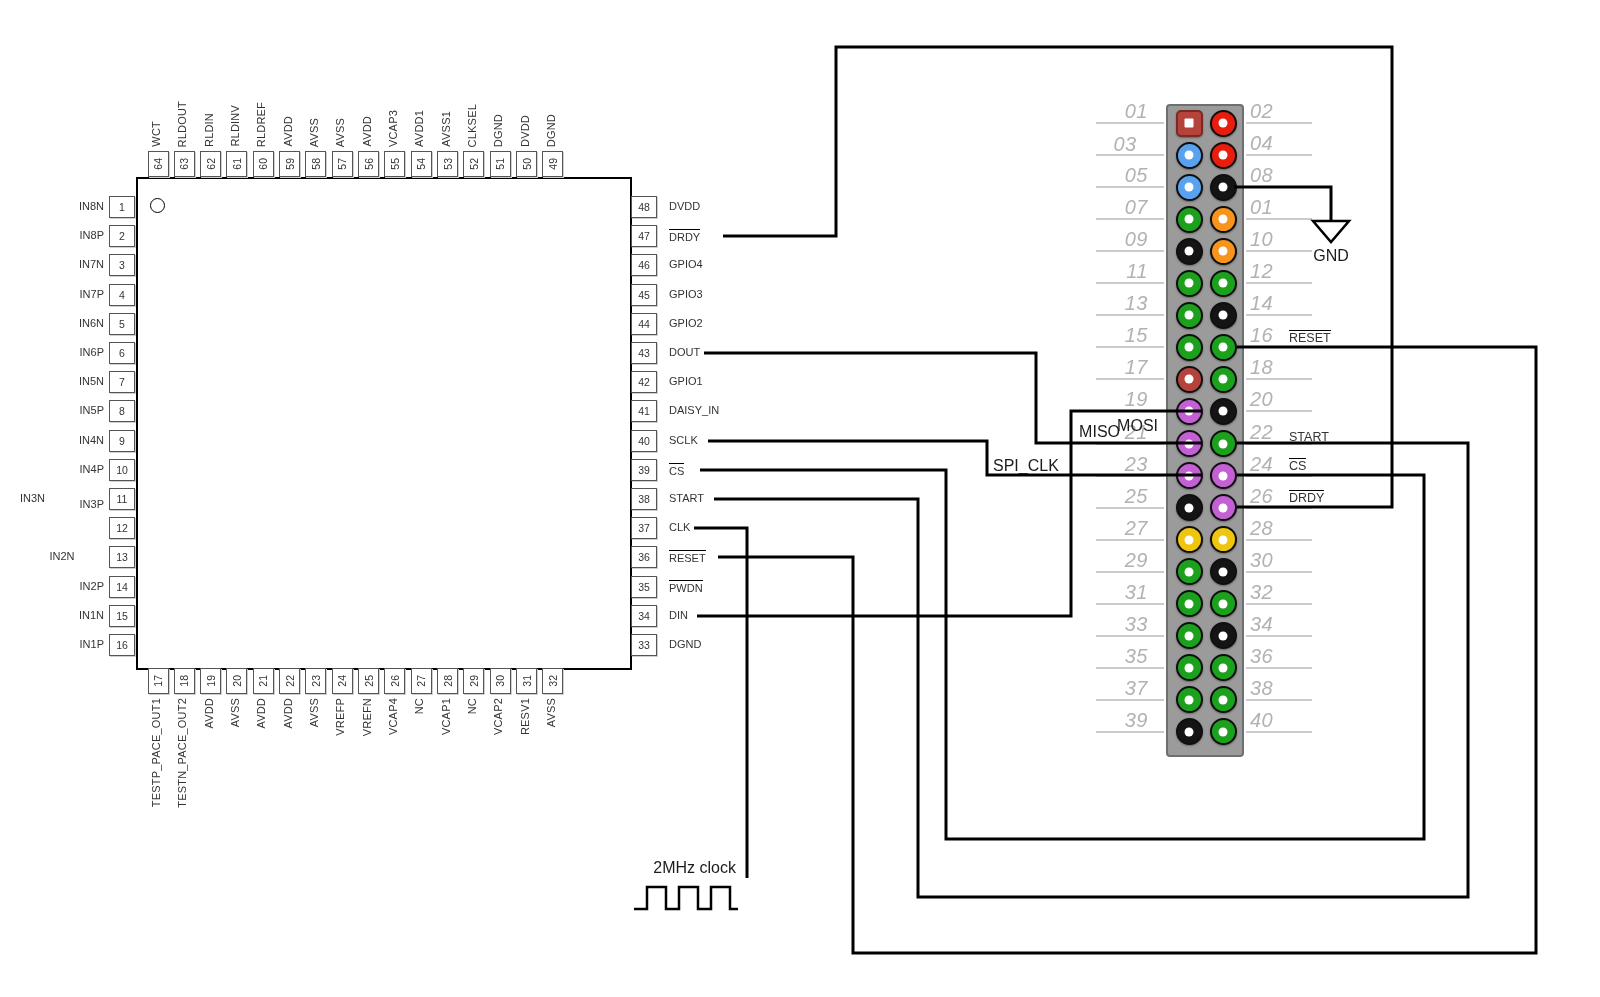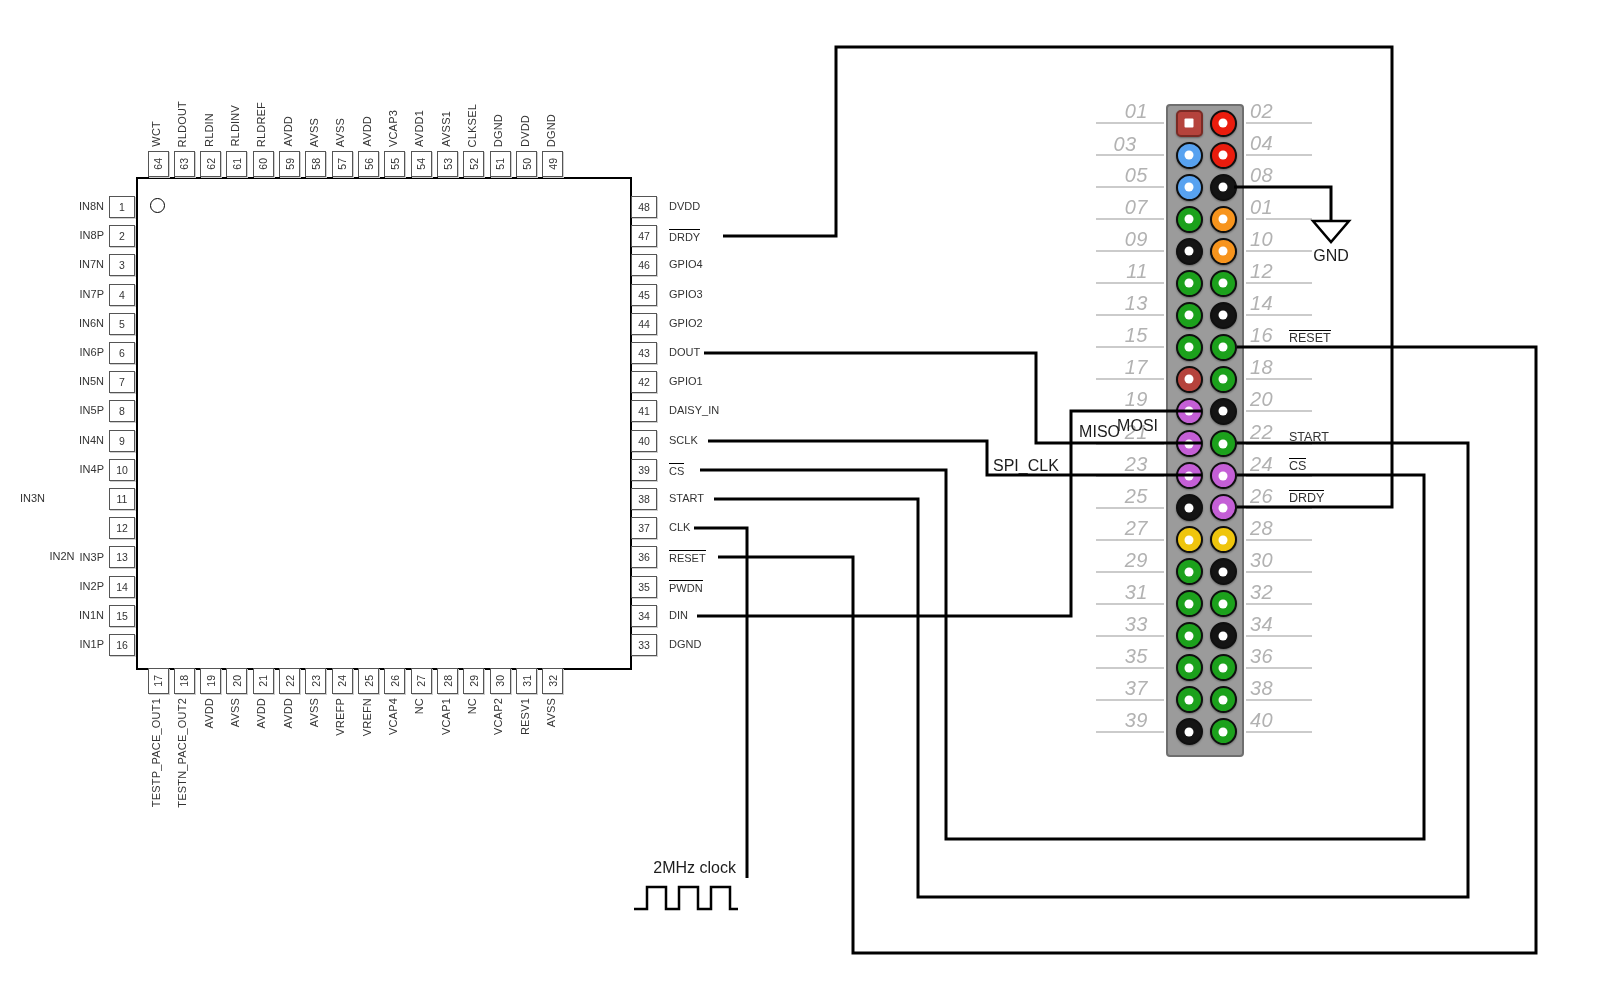--- a/index.html
+++ b/index.html
@@ -78,21 +78,21 @@
       <div class="plabel" style="left: 20px; top: 375.2px; width: 84px; text-align: right;">IN5N</div>
       <div class="pinbox" style="left: 109px; top: 400.4px; width: 24px; height: 20px;">8</div>
       <div class="plabel" style="left: 20px; top: 404.4px; width: 84px; text-align: right;">IN5P</div>
       <div class="pinbox" style="left: 109px; top: 429.6px; width: 24px; height: 20px;">9</div>
       <div class="plabel" style="left: 20px; top: 433.6px; width: 84px; text-align: right;">IN4N</div>
       <div class="pinbox" style="left: 109px; top: 458.8px; width: 24px; height: 20px;">10</div>
       <div class="plabel" style="left: 20px; top: 462.8px; width: 84px; text-align: right;">IN4P</div>
       <div class="pinbox" style="left: 109px; top: 488px; width: 24px; height: 20px;">11</div>
       <div class="plabel" style="left: 20px; top: 492px; width: 84px; text-align: left;">IN3N</div>
       <div class="pinbox" style="left: 109px; top: 517.2px; width: 24px; height: 20px;">12</div>
-      <div class="plabel" style="left: 20px; top: 551px; width: 84px; text-align: right;">IN3P</div>
+      <div class="plabel" style="left: 20px; top: 498px; width: 84px; text-align: right;">IN3P</div>
       <div class="pinbox" style="left: 109px; top: 546.4px; width: 24px; height: 20px;">13</div>
       <div class="plabel" style="left: 20px; top: 550.4px; width: 84px; text-align: center;">IN2N</div>
       <div class="pinbox" style="left: 109px; top: 575.6px; width: 24px; height: 20px;">14</div>
       <div class="plabel" style="left: 20px; top: 579.6px; width: 84px; text-align: right;">IN2P</div>
       <div class="pinbox" style="left: 109px; top: 604.8px; width: 24px; height: 20px;">15</div>
       <div class="plabel" style="left: 20px; top: 608.8px; width: 84px; text-align: right;">IN1N</div>
       <div class="pinbox" style="left: 109px; top: 634px; width: 24px; height: 20px;">16</div>
       <div class="plabel" style="left: 20px; top: 638px; width: 84px; text-align: right;">IN1P</div>
       <div class="pinbox" style="left: 631px; top: 196px; width: 24px; height: 20px;">48</div>
       <div class="plabel" style="left: 669px; top: 200px;">DVDD</div>

